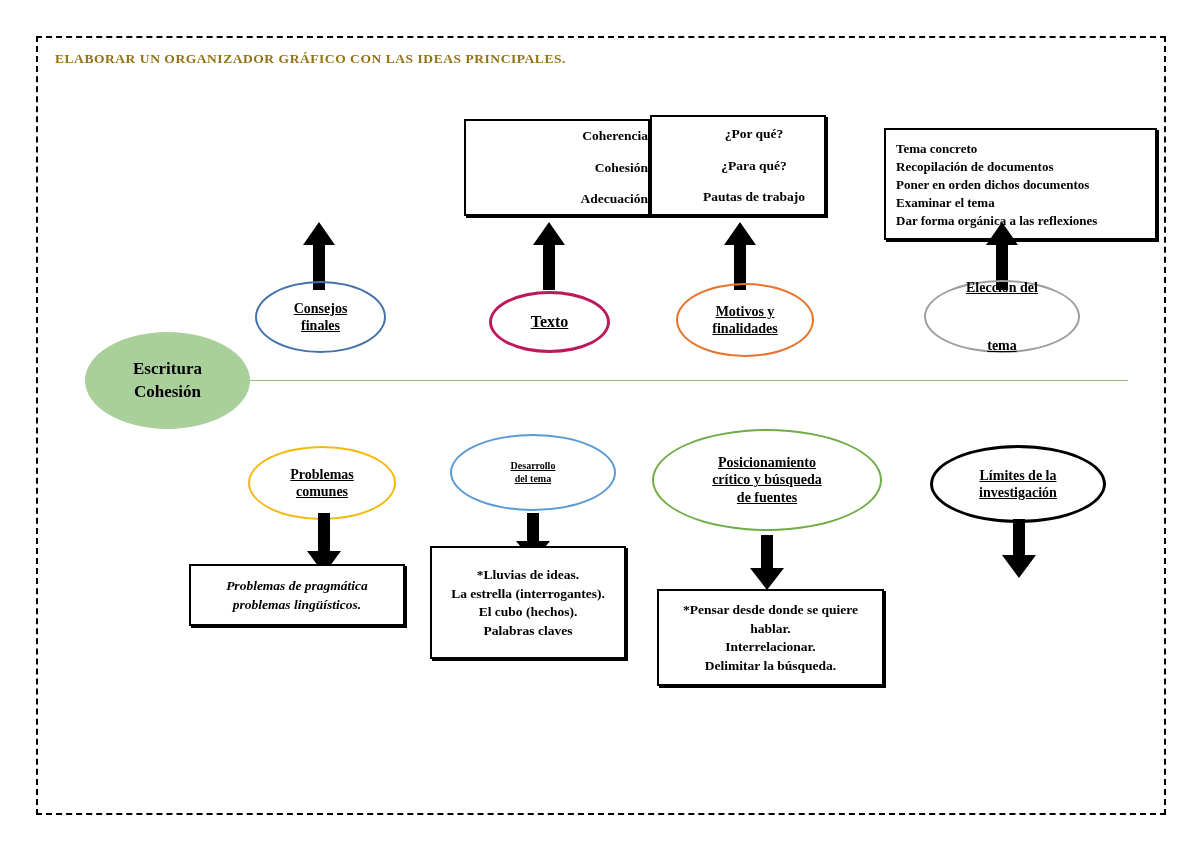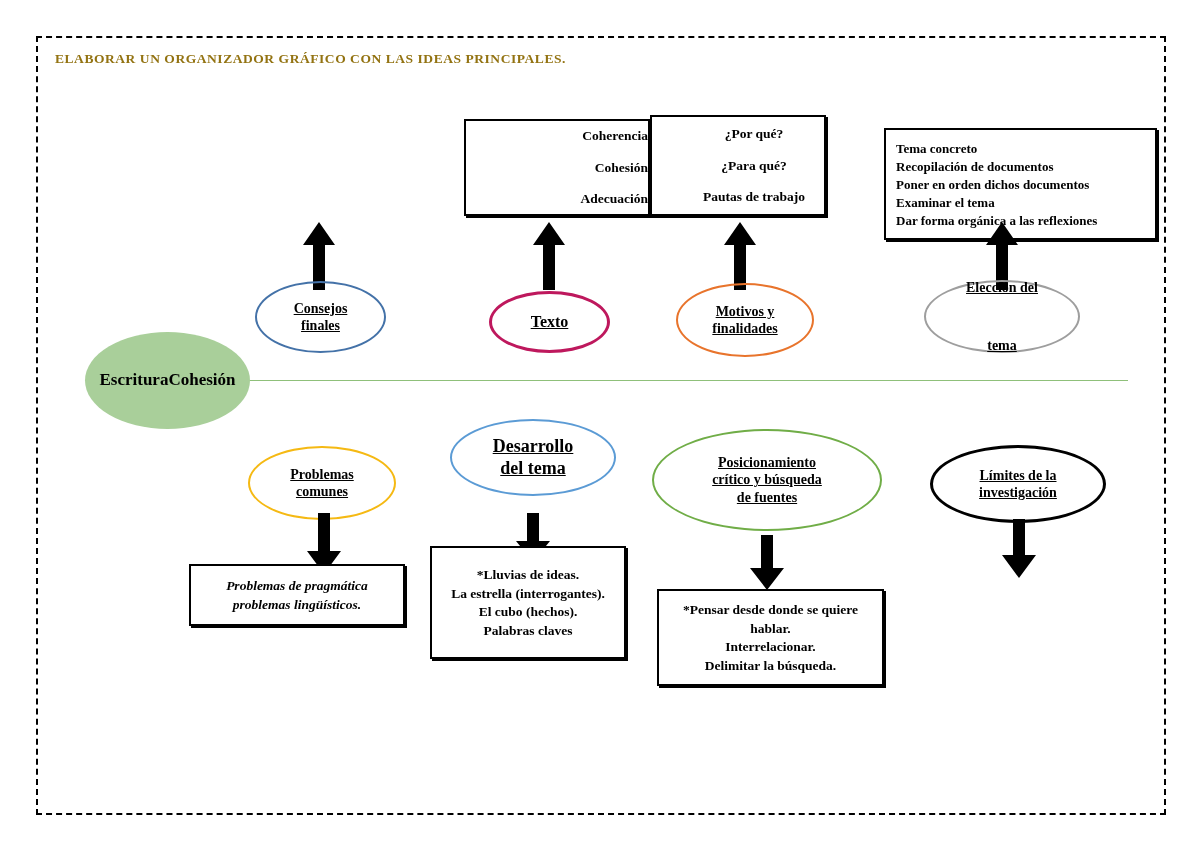--- a/index.html
+++ b/index.html
@@ -82,21 +82,21 @@
     display: block;
     white-space: nowrap;
     text-decoration: underline;
   }
   #hub {
     position: absolute;
     border-radius: 50%;
     background: #a9cf9a;
     border: none;
     display: flex;
-    flex-direction: row;
+    flex-direction: column;
     align-items: center;
     justify-content: center;
     text-align: center;
     font-weight: bold;
     color: #000000;
     line-height: 1.3;
   }
   #hub .ln { display: block; white-space: nowrap; }
   
   #spine {
@@ -186,21 +186,21 @@
   <div class="ellipse" style="left:924px; top:280px; width:156px; height:73px; font-size:14px; border:2px solid #9e9e9e;gap:40px;">
     <span class="ln">Elección del</span>
     <span class="ln">tema</span>
   </div>
 
   <div class="ellipse" style="left:248px; top:446px; width:148px; height:74px; font-size:14px; border:2.5px solid #f5b913;">
     <span class="ln">Problemas</span>
     <span class="ln">comunes</span>
   </div>
 
-  <div class="ellipse" style="left:450px; top:419px; width:166px; height:77px; font-size:18px; border:2.5px solid #5b9bd5;">
+  <div class="ellipse" style="left:450px; top:434px; width:166px; height:77px; font-size:10px; border:2.5px solid #5b9bd5;">
     <span class="ln">Desarrollo</span>
     <span class="ln">del tema </span>
   </div>
 
   <div class="ellipse" style="left:652px; top:429px; width:230px; height:102px; font-size:14px; border:2.5px solid #70ad47;">
     <span class="ln">Posicionamiento</span>
     <span class="ln">crítico y búsqueda</span>
     <span class="ln">de fuentes</span>
   </div>
 

